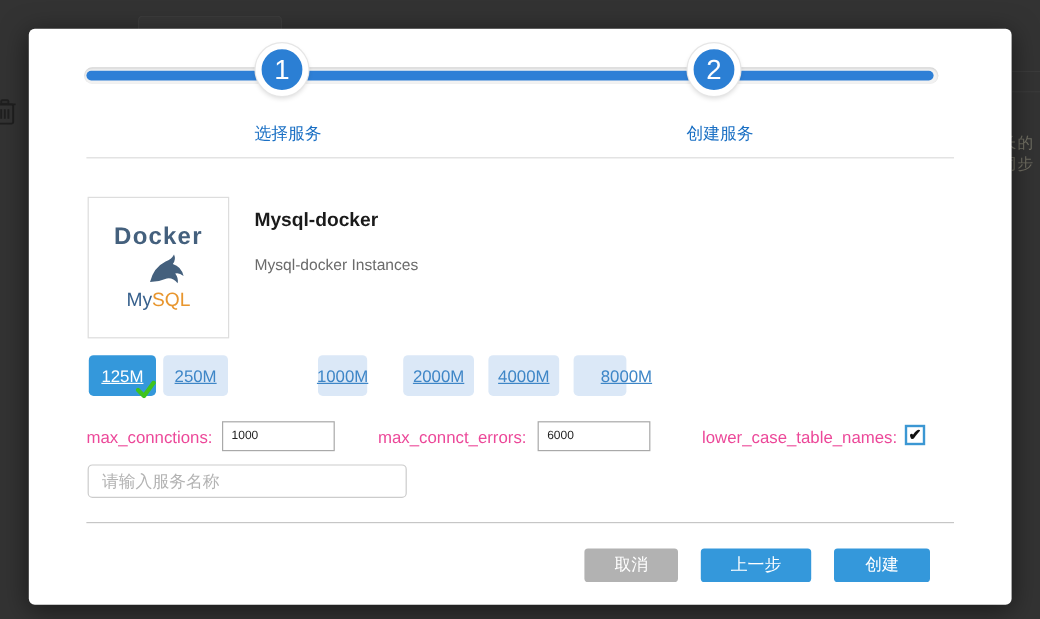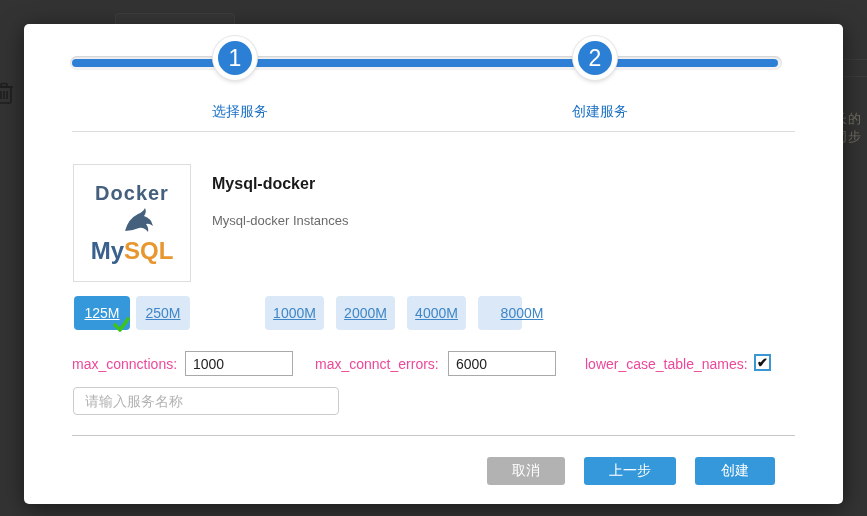--- a/index.html
+++ b/index.html
@@ -34,40 +34,40 @@
   .divider { position:absolute; left:48px; width:723px; height:1px; background:#dcdcdc; }
   .div-1 { top:107px; } .div-2 { top:411px; background:#c6c6c6; }
 
   
   .logo-box { position:absolute; left:49px; top:140px; width:118px; height:118px;
               border:1px solid #dddddd; display:flex; flex-direction:column;
               align-items:center; justify-content:center; background:#fff; }
   .logo-docker { font-family:Liberation Sans, sans-serif; font-weight:bold; font-size:20px;
                  color:#44607d; letter-spacing:1px; }
   .logo-dolphin { margin:2px 0 0 14px; }
-  .logo-mysql { font-size:24px; font-weight:bold; color:#38618d; margin-top:-2px; }
+  .logo-mysql { font-size:16px; font-weight:normal; color:#38618d; margin-top:-2px; }
   .logo-mysql .sql { color:#e8962e; }
   .svc-title { position:absolute; left:188px; top:151px; font-size:16px; font-weight:bold; color:#1a1a1a; }
   .svc-sub   { position:absolute; left:188px; top:189px; font-size:13px; color:#6b6b6b; }
 
   
   .mem { position:absolute; top:272px; height:34px; border-radius:4px; border:none;
          background:#dbe8f7; color:#3e86c7; font-size:14px; font-family:inherit;
          display:flex; align-items:center; justify-content:center; cursor:pointer;text-decoration:underline; }
   .mem.selected { background:#3498db; color:#ffffff; }
   .m0 { left:50px;  width:56px; } .m1 { left:112px; width:54px; } .m2 { left:175px; width:54px; }
-  .m3 { left:241px; width:59px; } .m4 { left:312px; width:59px; } .m5 { left:383px; width:59px; }
+  .m3 { left:241px; width:41px; } .m4 { left:312px; width:59px; } .m5 { left:383px; width:59px; }
   .m6 { left:454px; width:40px;padding-left:44px; }
   .mem-check { position:absolute; right:0px; bottom:-5px; }
 
   
   .f-label { position:absolute; top:332px; font-size:14px; color:#ec4899; }
   .fl-1 { left:48px; } .fl-2 { left:291px; } .fl-3 { left:561px; }
-  .f-input { position:absolute; top:327px; width:108px; height:25px; border:1px solid #a9a9a9;
-             font-size:14px; font-family:inherit; padding:0 7px; color:#222; }
+  .f-input { position:absolute; top:327px; width:94px; height:25px; border:1px solid #a9a9a9;
+             font-size:10px; font-family:inherit; padding:0 7px; color:#222; }
   .fi-1 { left:161px; } .fi-2 { left:424px; }
   .checkbox { position:absolute; left:730px; top:330px; width:17px; height:17px;
               border:2px solid #3b97d3; background:#ffffff; cursor:pointer;
               display:flex; align-items:center; justify-content:center;
               font-size:13px; font-weight:bold; color:#111111; line-height:1; }
 
   .name-input { position:absolute; left:49px; top:363px; width:266px; height:28px;
                 border:1px solid #cccccc; border-radius:4px; padding:0 11px;
                 font-size:14px; font-family:inherit; color:#333; }
   .name-input::placeholder { color:#b3b3b3; }

